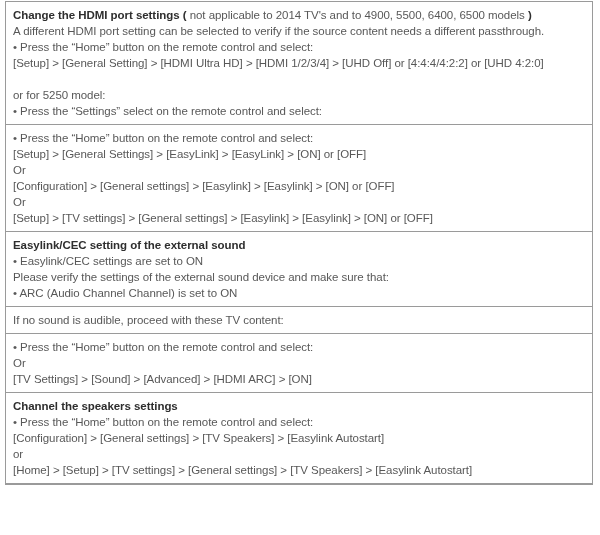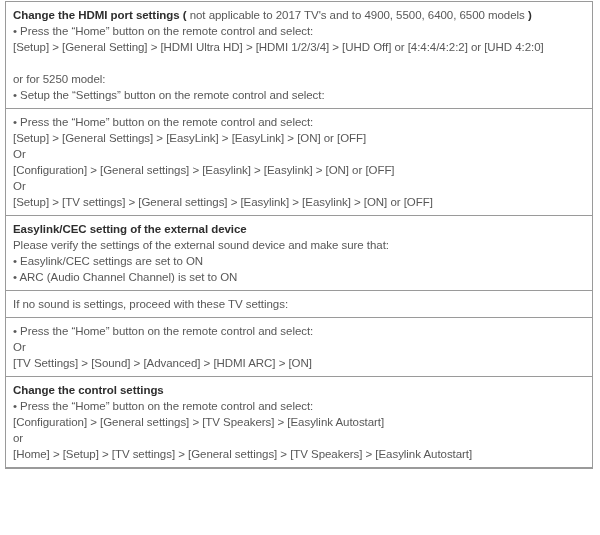--- a/index.html
+++ b/index.html
@@ -55,50 +55,51 @@
   .line.blank {
     height: 16px;
   }
 </style>
 </head>
 <body>
 
 <div class="page">
   <div class="doc-table" id="table-root">
       <div class="section">
-        <div class="line heading"><span>Change the HDMI port settings (</span><span class="reg"> not applicable to 2017 TV's and to 4900, 5500, 6400, 6500 models </span><span>)</span></div>
+        <div class="line heading"><span>Change the HDMI port settings (</span><span class="reg"> not applicable to 2014 TV's and to 4900, 5500, 6400, 6500 models </span><span>)</span></div>
+        <div class="line">A different HDMI port setting can be selected to verify if the source content needs a different passthrough.</div>
         <div class="line bullet">• Press the “Home” button on the remote control and select:</div>
         <div class="line">[Setup] &gt; [General Setting] &gt; [HDMI Ultra HD] &gt; [HDMI 1/2/3/4] &gt; [UHD Off] or [4:4:4/4:2:2] or [UHD 4:2:0]</div>
         <div class="line blank"></div>
         <div class="line">or for 5250 model:</div>
-        <div class="line bullet">• Setup the “Settings” button on the remote control and select:</div>
+        <div class="line bullet">• Press the “Settings” select on the remote control and select:</div>
       </div>
       <div class="section">
         <div class="line bullet">• Press the “Home” button on the remote control and select:</div>
         <div class="line">[Setup] &gt; [General Settings] &gt; [EasyLink] &gt; [EasyLink] &gt; [ON] or [OFF]</div>
         <div class="line">Or</div>
         <div class="line">[Configuration] &gt; [General settings] &gt; [Easylink] &gt; [Easylink] &gt; [ON] or [OFF]</div>
         <div class="line">Or</div>
         <div class="line">[Setup] &gt; [TV settings] &gt; [General settings] &gt; [Easylink] &gt; [Easylink] &gt; [ON] or [OFF]</div>
       </div>
       <div class="section">
-        <div class="line heading"><span>Easylink/CEC setting of the external device</span></div>
+        <div class="line heading"><span>Easylink/CEC setting of the external sound</span></div>
+        <div class="line bullet">• Easylink/CEC settings are set to ON</div>
         <div class="line">Please verify the settings of the external sound device and make sure that:</div>
-        <div class="line bullet">• Easylink/CEC settings are set to ON</div>
         <div class="line bullet">• ARC (Audio Channel Channel) is set to ON</div>
       </div>
       <div class="section">
-        <div class="line">If no sound is settings, proceed with these TV settings:</div>
+        <div class="line">If no sound is audible, proceed with these TV content:</div>
       </div>
       <div class="section">
         <div class="line bullet">• Press the “Home” button on the remote control and select:</div>
         <div class="line">Or</div>
         <div class="line">[TV Settings] &gt; [Sound] &gt; [Advanced] &gt; [HDMI ARC] &gt; [ON]</div>
       </div>
       <div class="section">
-        <div class="line heading"><span>Change the control settings</span></div>
+        <div class="line heading"><span>Channel the speakers settings</span></div>
         <div class="line bullet">• Press the “Home” button on the remote control and select:</div>
         <div class="line">[Configuration] &gt; [General settings] &gt; [TV Speakers] &gt; [Easylink Autostart]</div>
         <div class="line">or</div>
         <div class="line">[Home] &gt; [Setup] &gt; [TV settings] &gt; [General settings] &gt; [TV Speakers] &gt; [Easylink Autostart]</div>
       </div>
     </div>
 </div>
 
 </body></html>

